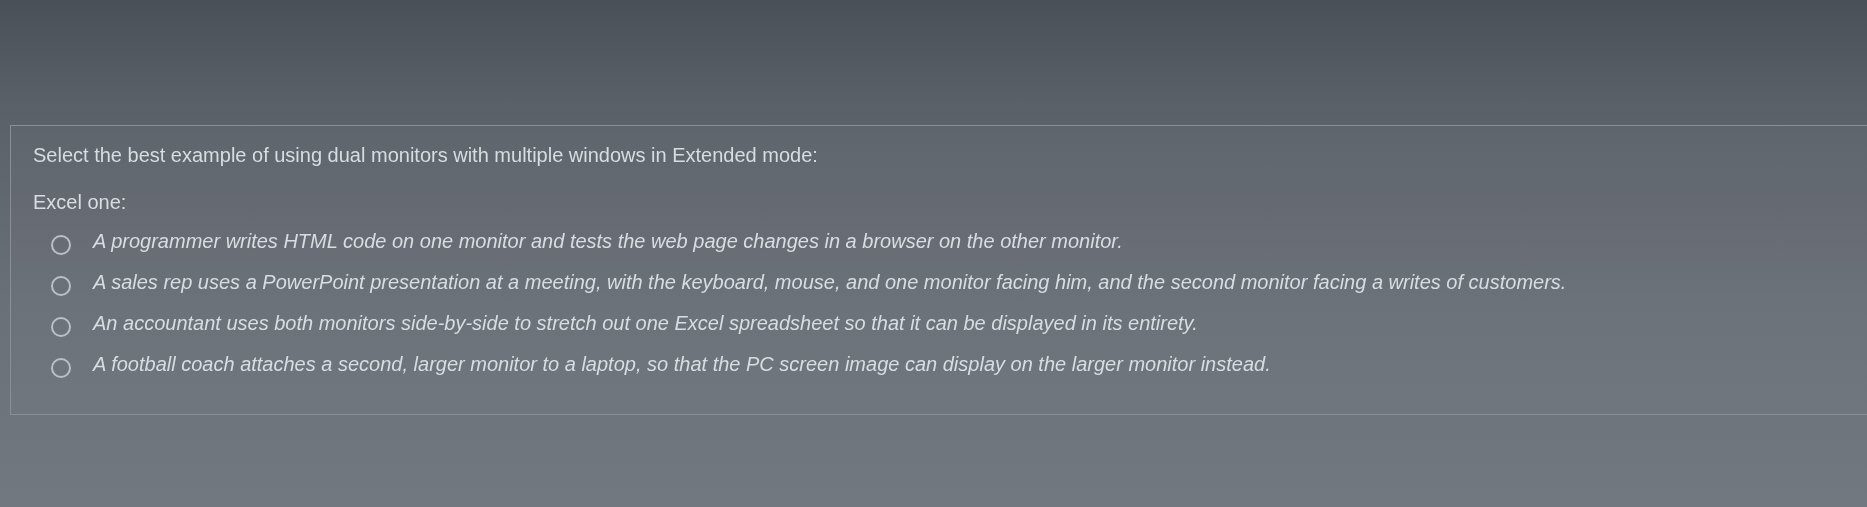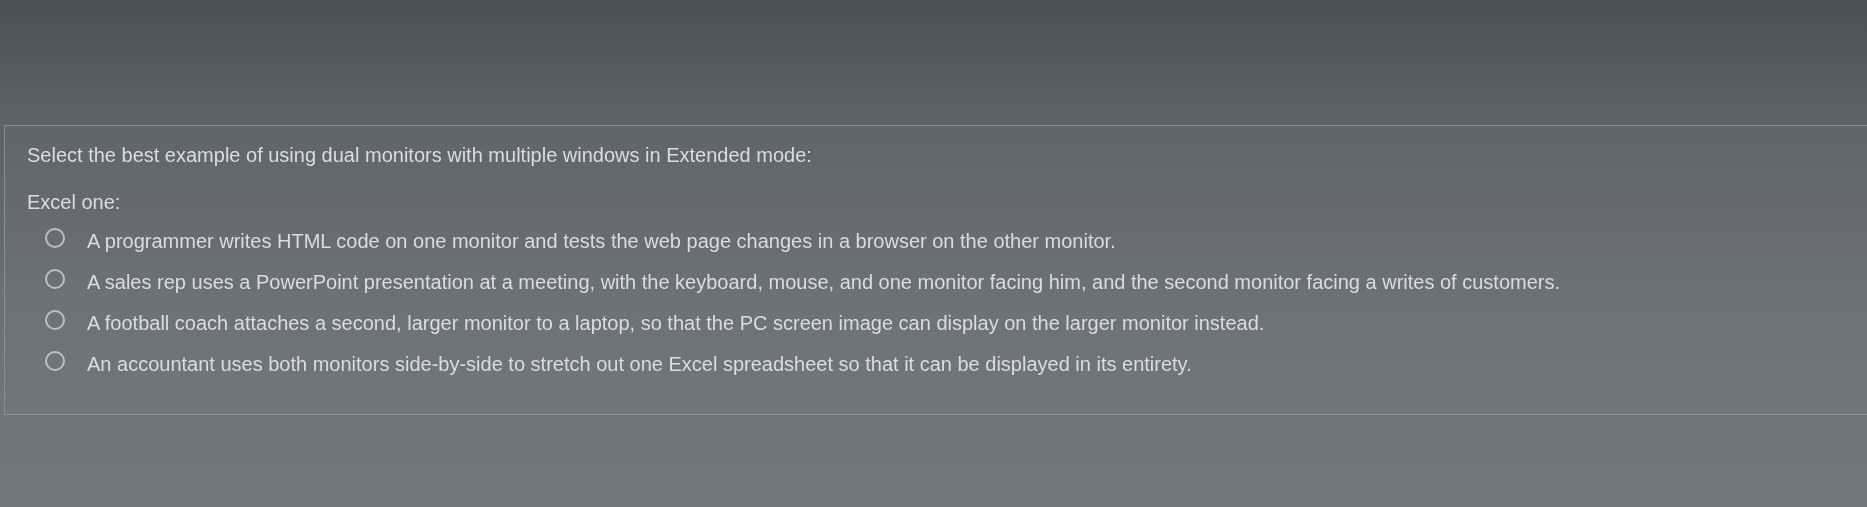--- a/index.html
+++ b/index.html
@@ -7,21 +7,21 @@
     width: 1867px;
     height: 507px;
     font-family: Arial, Helvetica, sans-serif;
     background: linear-gradient(180deg, #4a5058 0%, #5a6068 20%, #626870 40%, #6a7078 60%, #727880 100%);
     overflow: hidden;
   }
   .spacer-top {
     height: 125px;
   }
   .question-box {
-    margin-left: 4px;
+    margin-left: 10px;
     margin-right: 0;
     border: 1px solid #888f96;
     border-right: none;
     padding: 18px 22px 22px 22px;
     background: rgba(255,255,255,0.02);
   }
   .question-prompt {
     font-size: 20px;
     color: #d8dde2;
     margin-bottom: 24px;
@@ -31,22 +31,23 @@
     font-size: 20px;
     color: #d8dde2;
     margin-bottom: 14px;
     font-weight: 400;
   }
   .options {
     padding-left: 18px;
   }
   .option-row {
     display: flex;
-    align-items: flex-start;
+    align-items: flex-end;
     margin-bottom: 14px;
+    font-style: italic;
   }
   .radio {
     width: 20px;
     height: 20px;
     border: 2px solid #b8c0c8;
     border-radius: 50%;
     background: transparent;
     flex-shrink: 0;
     margin-right: 22px;
     cursor: pointer;
@@ -73,22 +74,22 @@
       <div class="option-label">A programmer writes HTML code on one monitor and tests the web page changes in a browser on the other monitor.</div>
     </div>
 
     <div class="option-row">
       <div class="radio"></div>
       <div class="option-label">A sales rep uses a PowerPoint presentation at a meeting, with the keyboard, mouse, and one monitor facing him, and the second monitor facing a writes of customers.</div>
     </div>
 
     <div class="option-row">
       <div class="radio"></div>
-      <div class="option-label">A football coach attaches a second, larger monitor to a laptop, so that the PC screen image can display on the larger monitor instead.</div>
+      <div class="option-label">An accountant uses both monitors side-by-side to stretch out one Excel spreadsheet so that it can be displayed in its entirety.</div>
     </div>
 
     <div class="option-row">
       <div class="radio"></div>
-      <div class="option-label">An accountant uses both monitors side-by-side to stretch out one Excel spreadsheet so that it can be displayed in its entirety.</div>
+      <div class="option-label">A football coach attaches a second, larger monitor to a laptop, so that the PC screen image can display on the larger monitor instead.</div>
     </div>
 
   </div>
 </div>
 
 </body></html>

